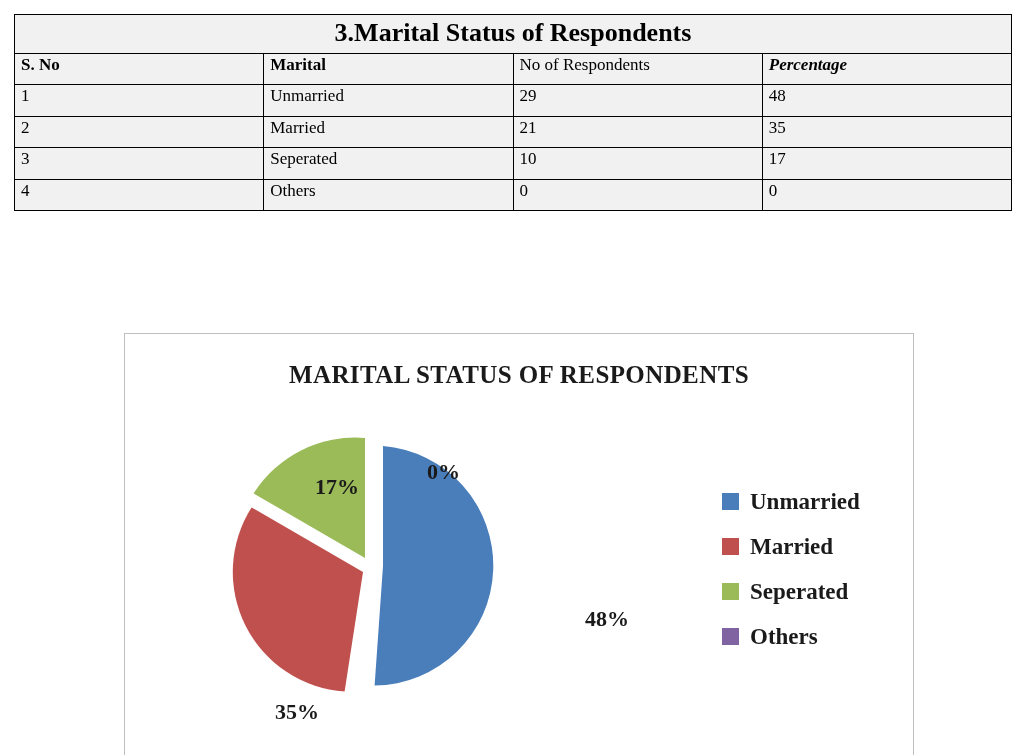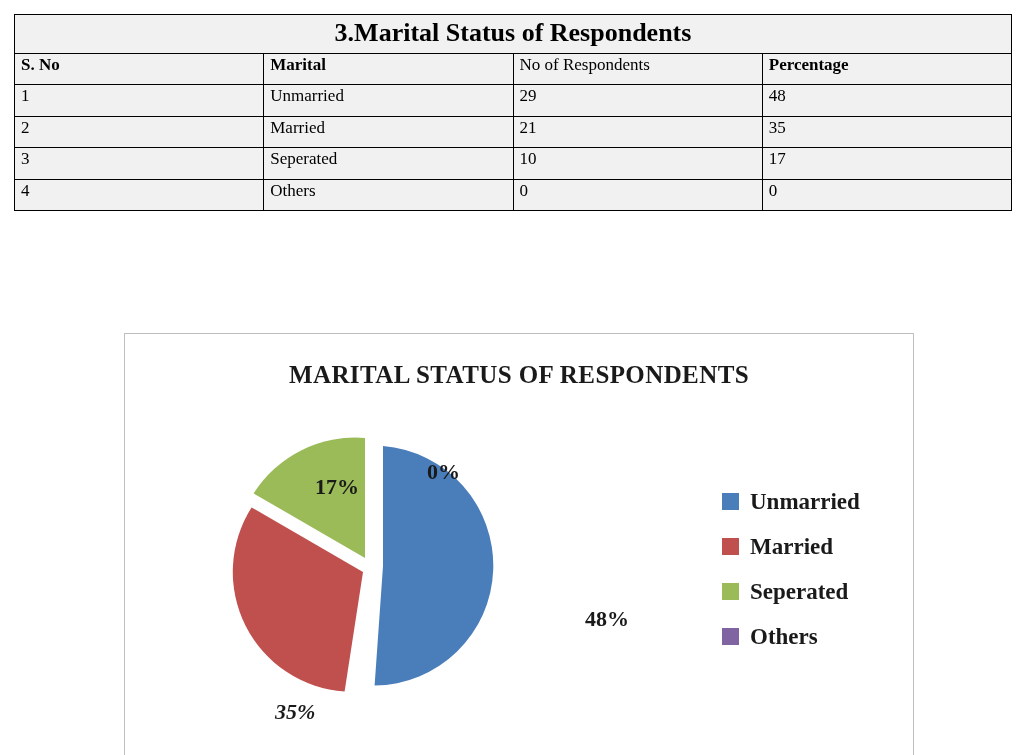--- a/index.html
+++ b/index.html
@@ -42,21 +42,21 @@
   table.data-table .title-cell {
     text-align: center;
     font-weight: bold;
     font-size: 26px;
     padding: 4px 6px 6px 6px;
     border-radius: 11px;
   }
   .col-sno   { width: 13.2%; }
   .col-cat   { width: 23.2%; }
   .col-resp  { width: 40.6%; }
-  .col-pct   { width: 23.0%; }
+  .col-pct   { width: 23.0%; font-style: italic; }
 
   
   .chart-box {
     position: absolute;
     left: 124px;
     top: 333px;
     width: 790px;
     height: 511px;
     border: 1px solid #bfbfbf;
     background: #ffffff;
@@ -88,21 +88,21 @@
   }
   .slice-label {
     position: absolute;
     font-family: "Liberation Serif", serif;
     font-weight: bold;
     font-size: 22px;
     color: #1a1a1a;
     white-space: nowrap;
   }
   .lbl-unmarried { left: 430px; top: 212px; text-align: right; }
-  .lbl-married   { left: 120px; top: 305px; font-style: italic; }
+  .lbl-married   { left: 120px; top: 305px; }
   .lbl-seperated { left: 160px; top: 80px; }
   .lbl-others    { left: 272px; top: 65px; }
 
   .legend {
     position: absolute;
     left: 597px;
     top: 145px;
     width: 190px;
   }
   .legend-item {

